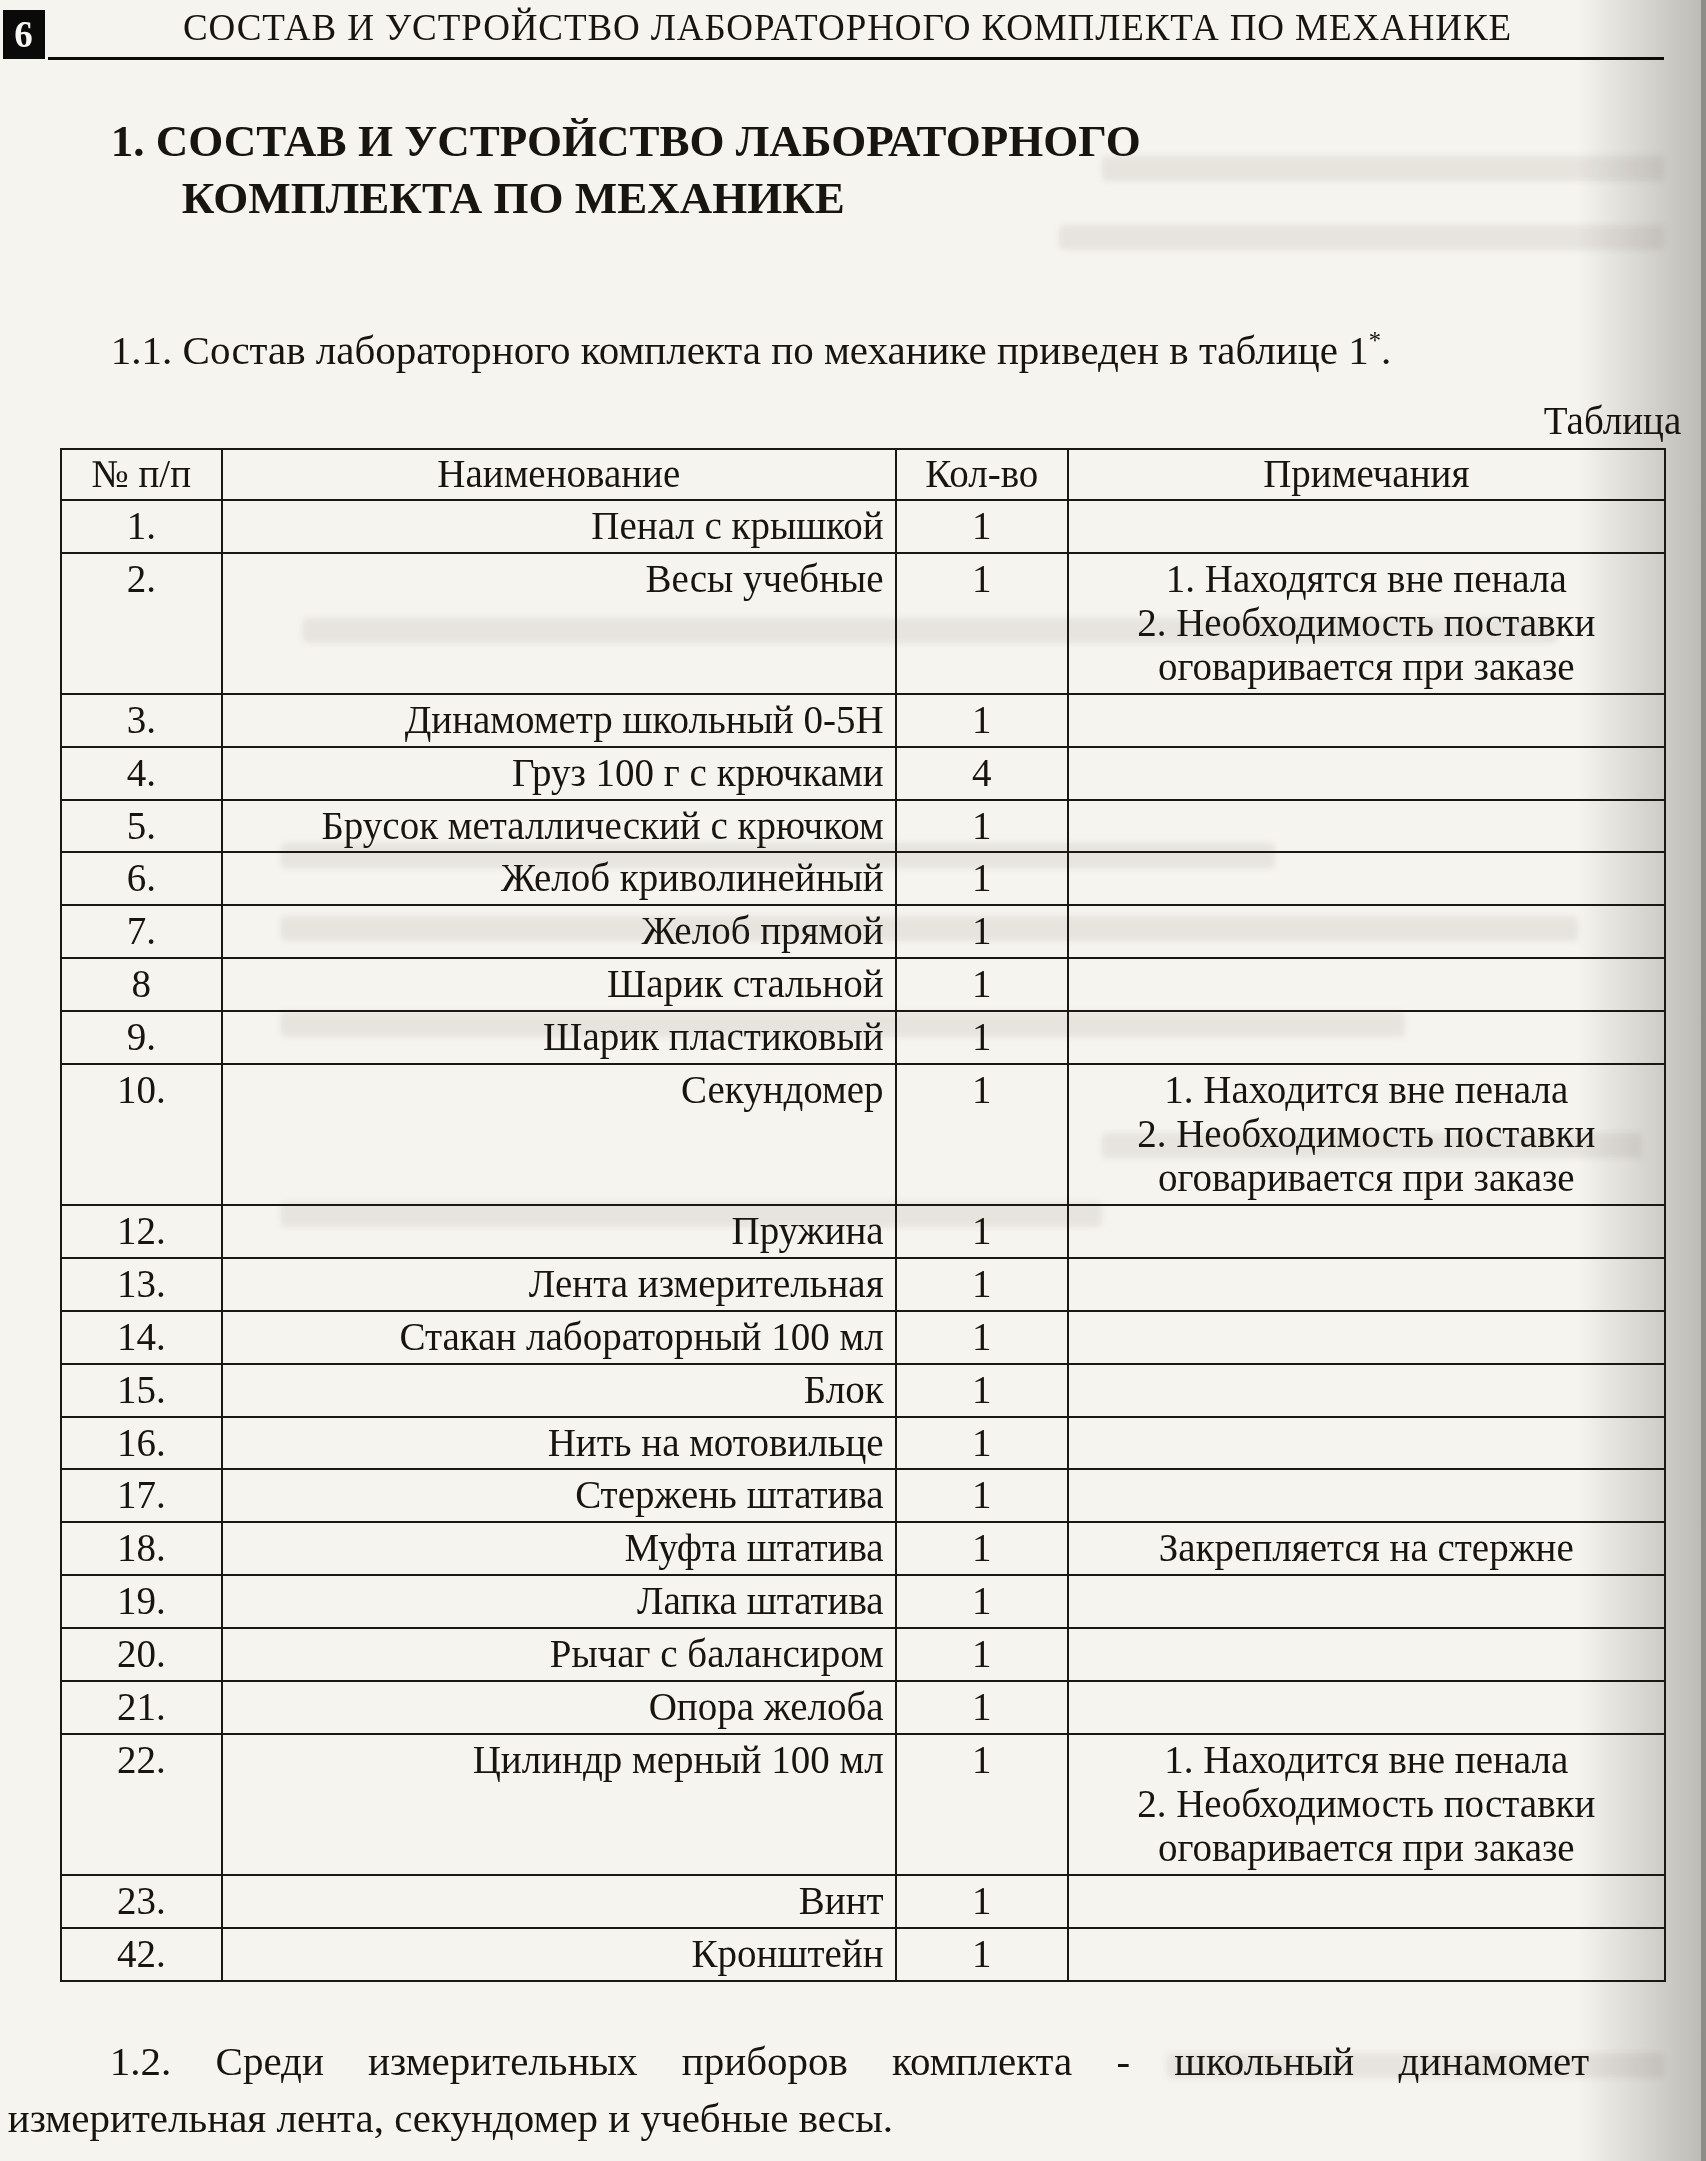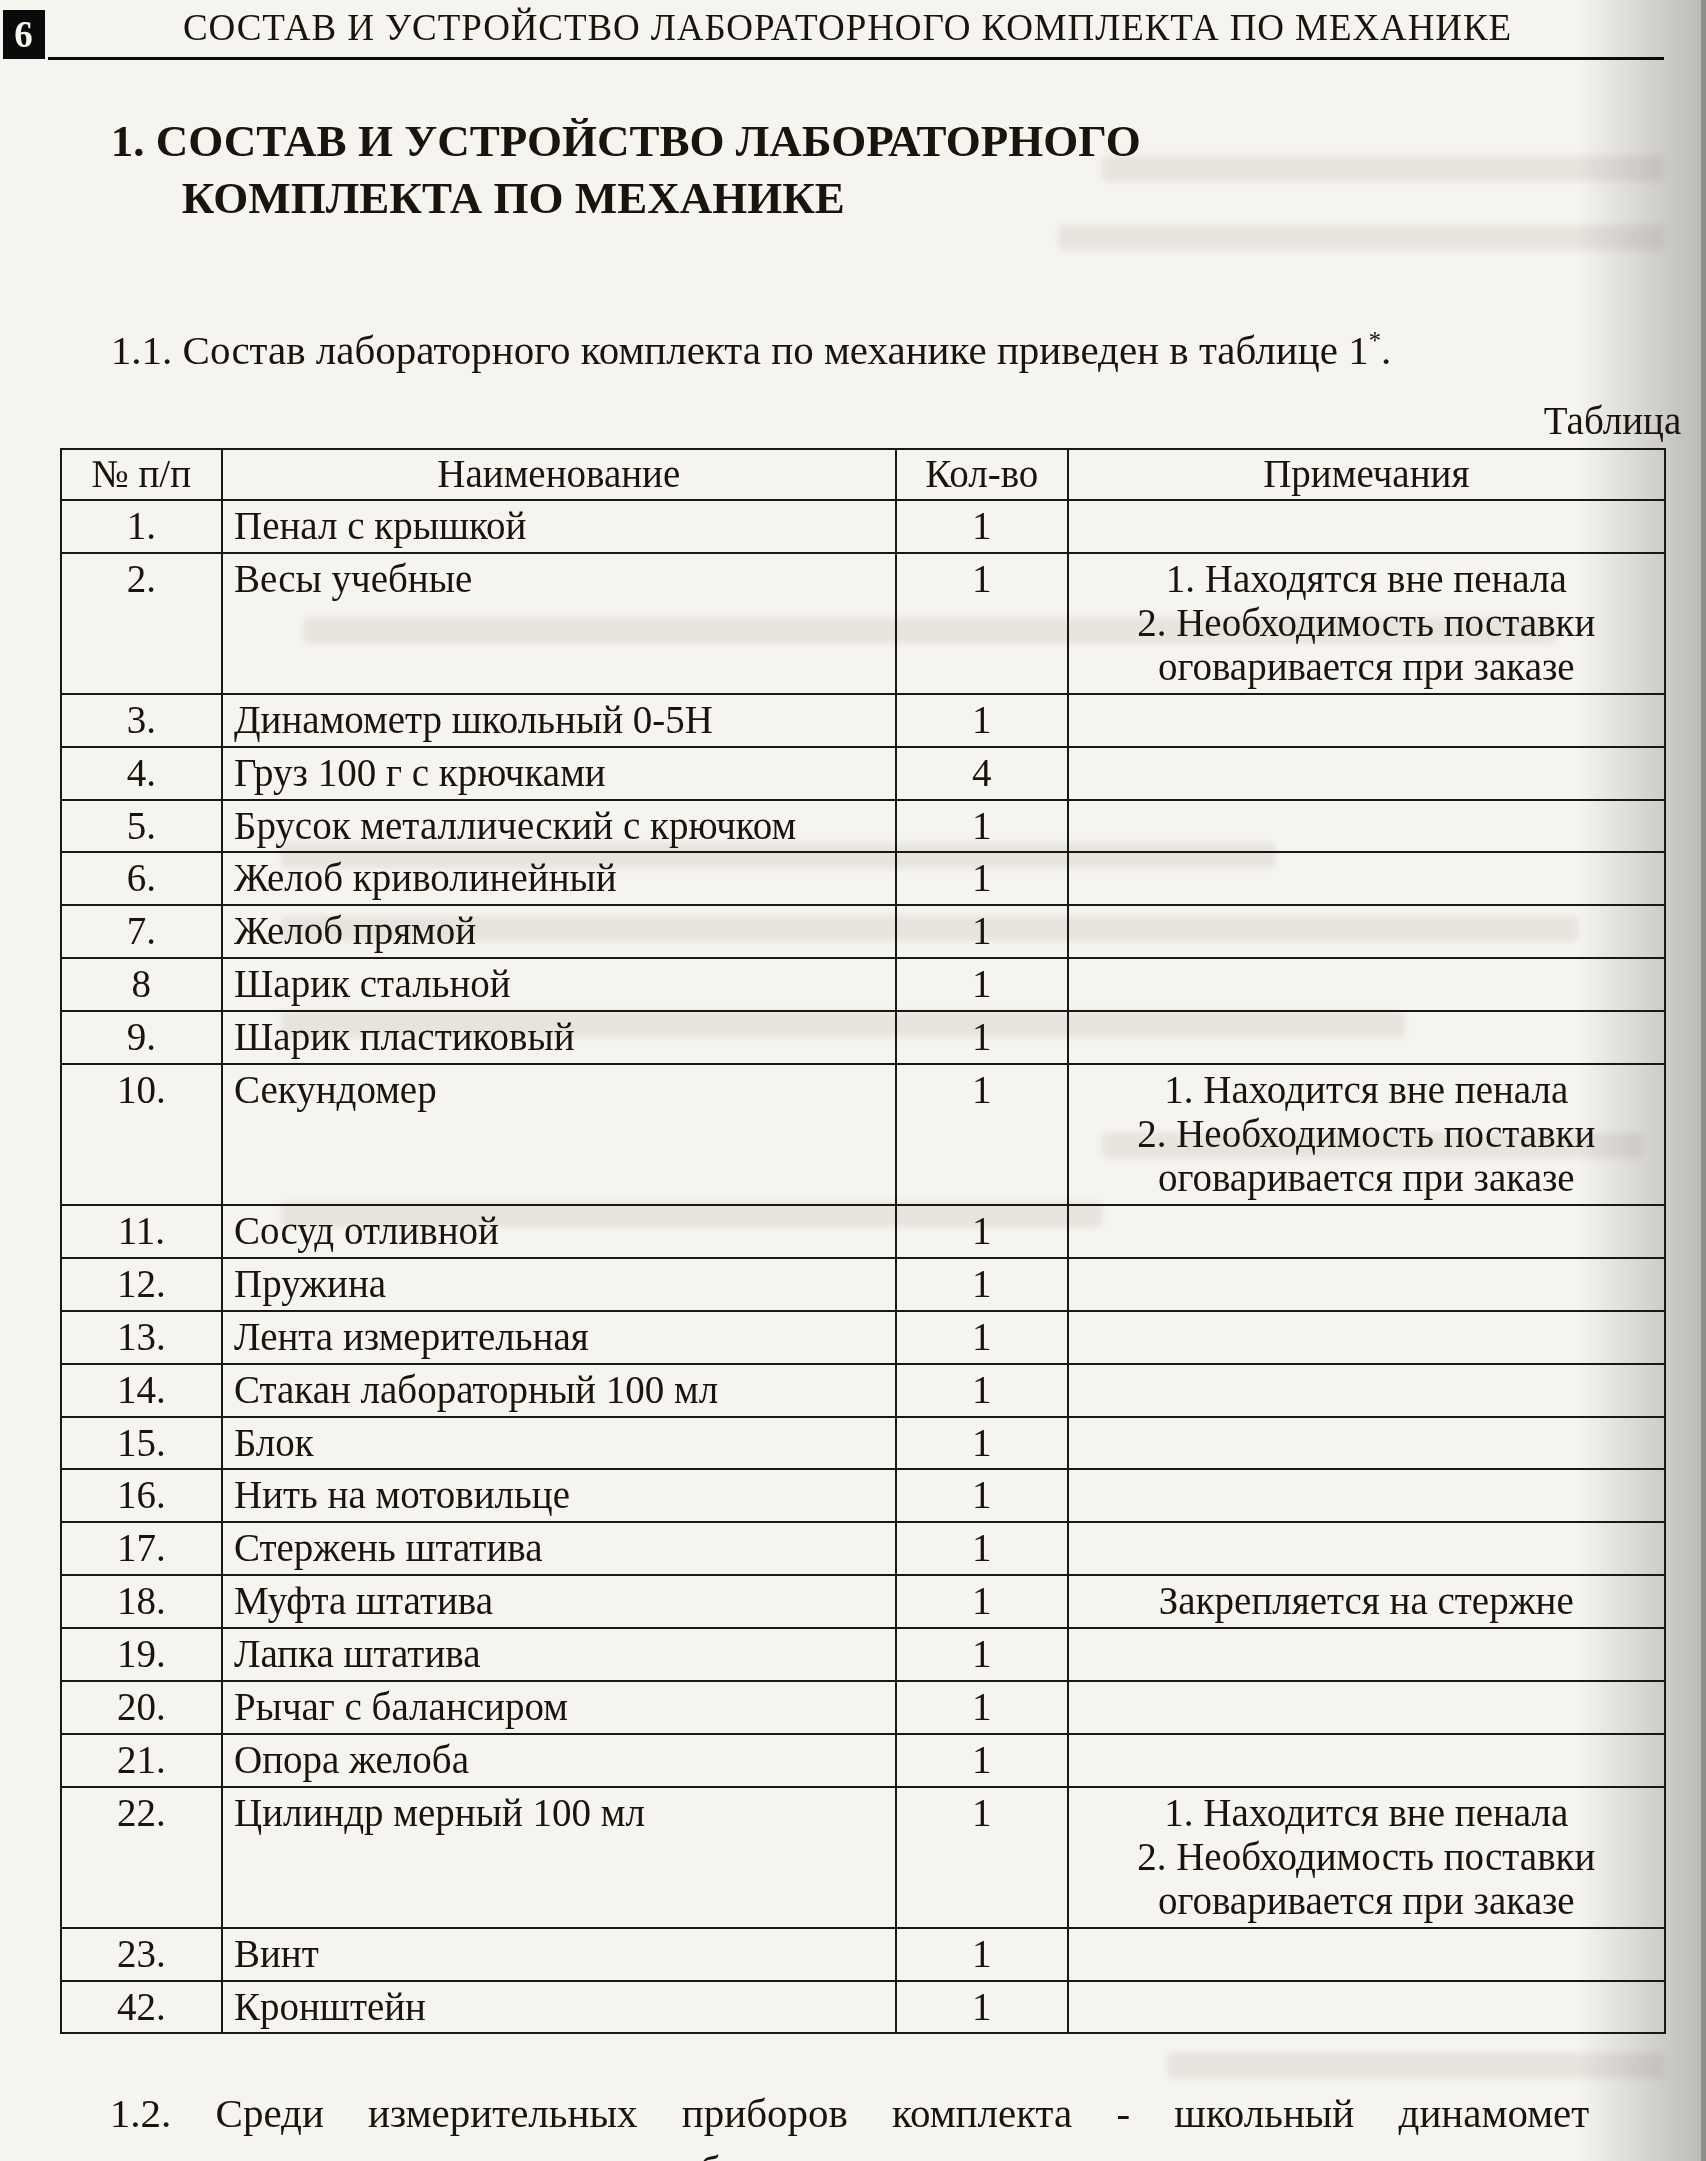--- a/index.html
+++ b/index.html
@@ -77,21 +77,21 @@
   }
   table.components th, table.components td {
     border:2.2px solid #1a1813;
     padding:3px 11.2px 3.9px;
     vertical-align:top;
     font-weight:normal;
   }
   table.components th { text-align:center; padding:2.6px 4.3px; }
   td.c-num { text-align:center; }
   td.c-qty { text-align:center; }
-  td.c-name { text-align:left; }
+  td.c-name { text-align:right; }
   td.c-note { text-align:center; white-space:pre-line; }
 
   .body-paras { margin-top:51px; }
   .pline { font-size:41px; line-height:57px; white-space:nowrap; overflow:hidden; }
   .ind { padding-left:102px; }
   .spread-wide { word-spacing:34px; }
 </style>
 </head>
 <body>
 
@@ -196,26 +196,20 @@
         </tr>
         <tr>
           <td class="c-num">10.</td>
           <td class="c-name">Секундомер</td>
           <td class="c-qty">1</td>
           <td class="c-note">1. Находится вне пенала
 2. Необходимость поставки
 оговаривается при заказе</td>
         </tr>
         <tr>
-          <td class="c-num">11.</td>
-          <td class="c-name">Сосуд отливной</td>
-          <td class="c-qty">1</td>
-          <td class="c-note"></td>
-        </tr>
-        <tr>
           <td class="c-num">12.</td>
           <td class="c-name">Пружина</td>
           <td class="c-qty">1</td>
           <td class="c-note"></td>
         </tr>
         <tr>
           <td class="c-num">13.</td>
           <td class="c-name">Лента измерительная</td>
           <td class="c-qty">1</td>
           <td class="c-note"></td>

